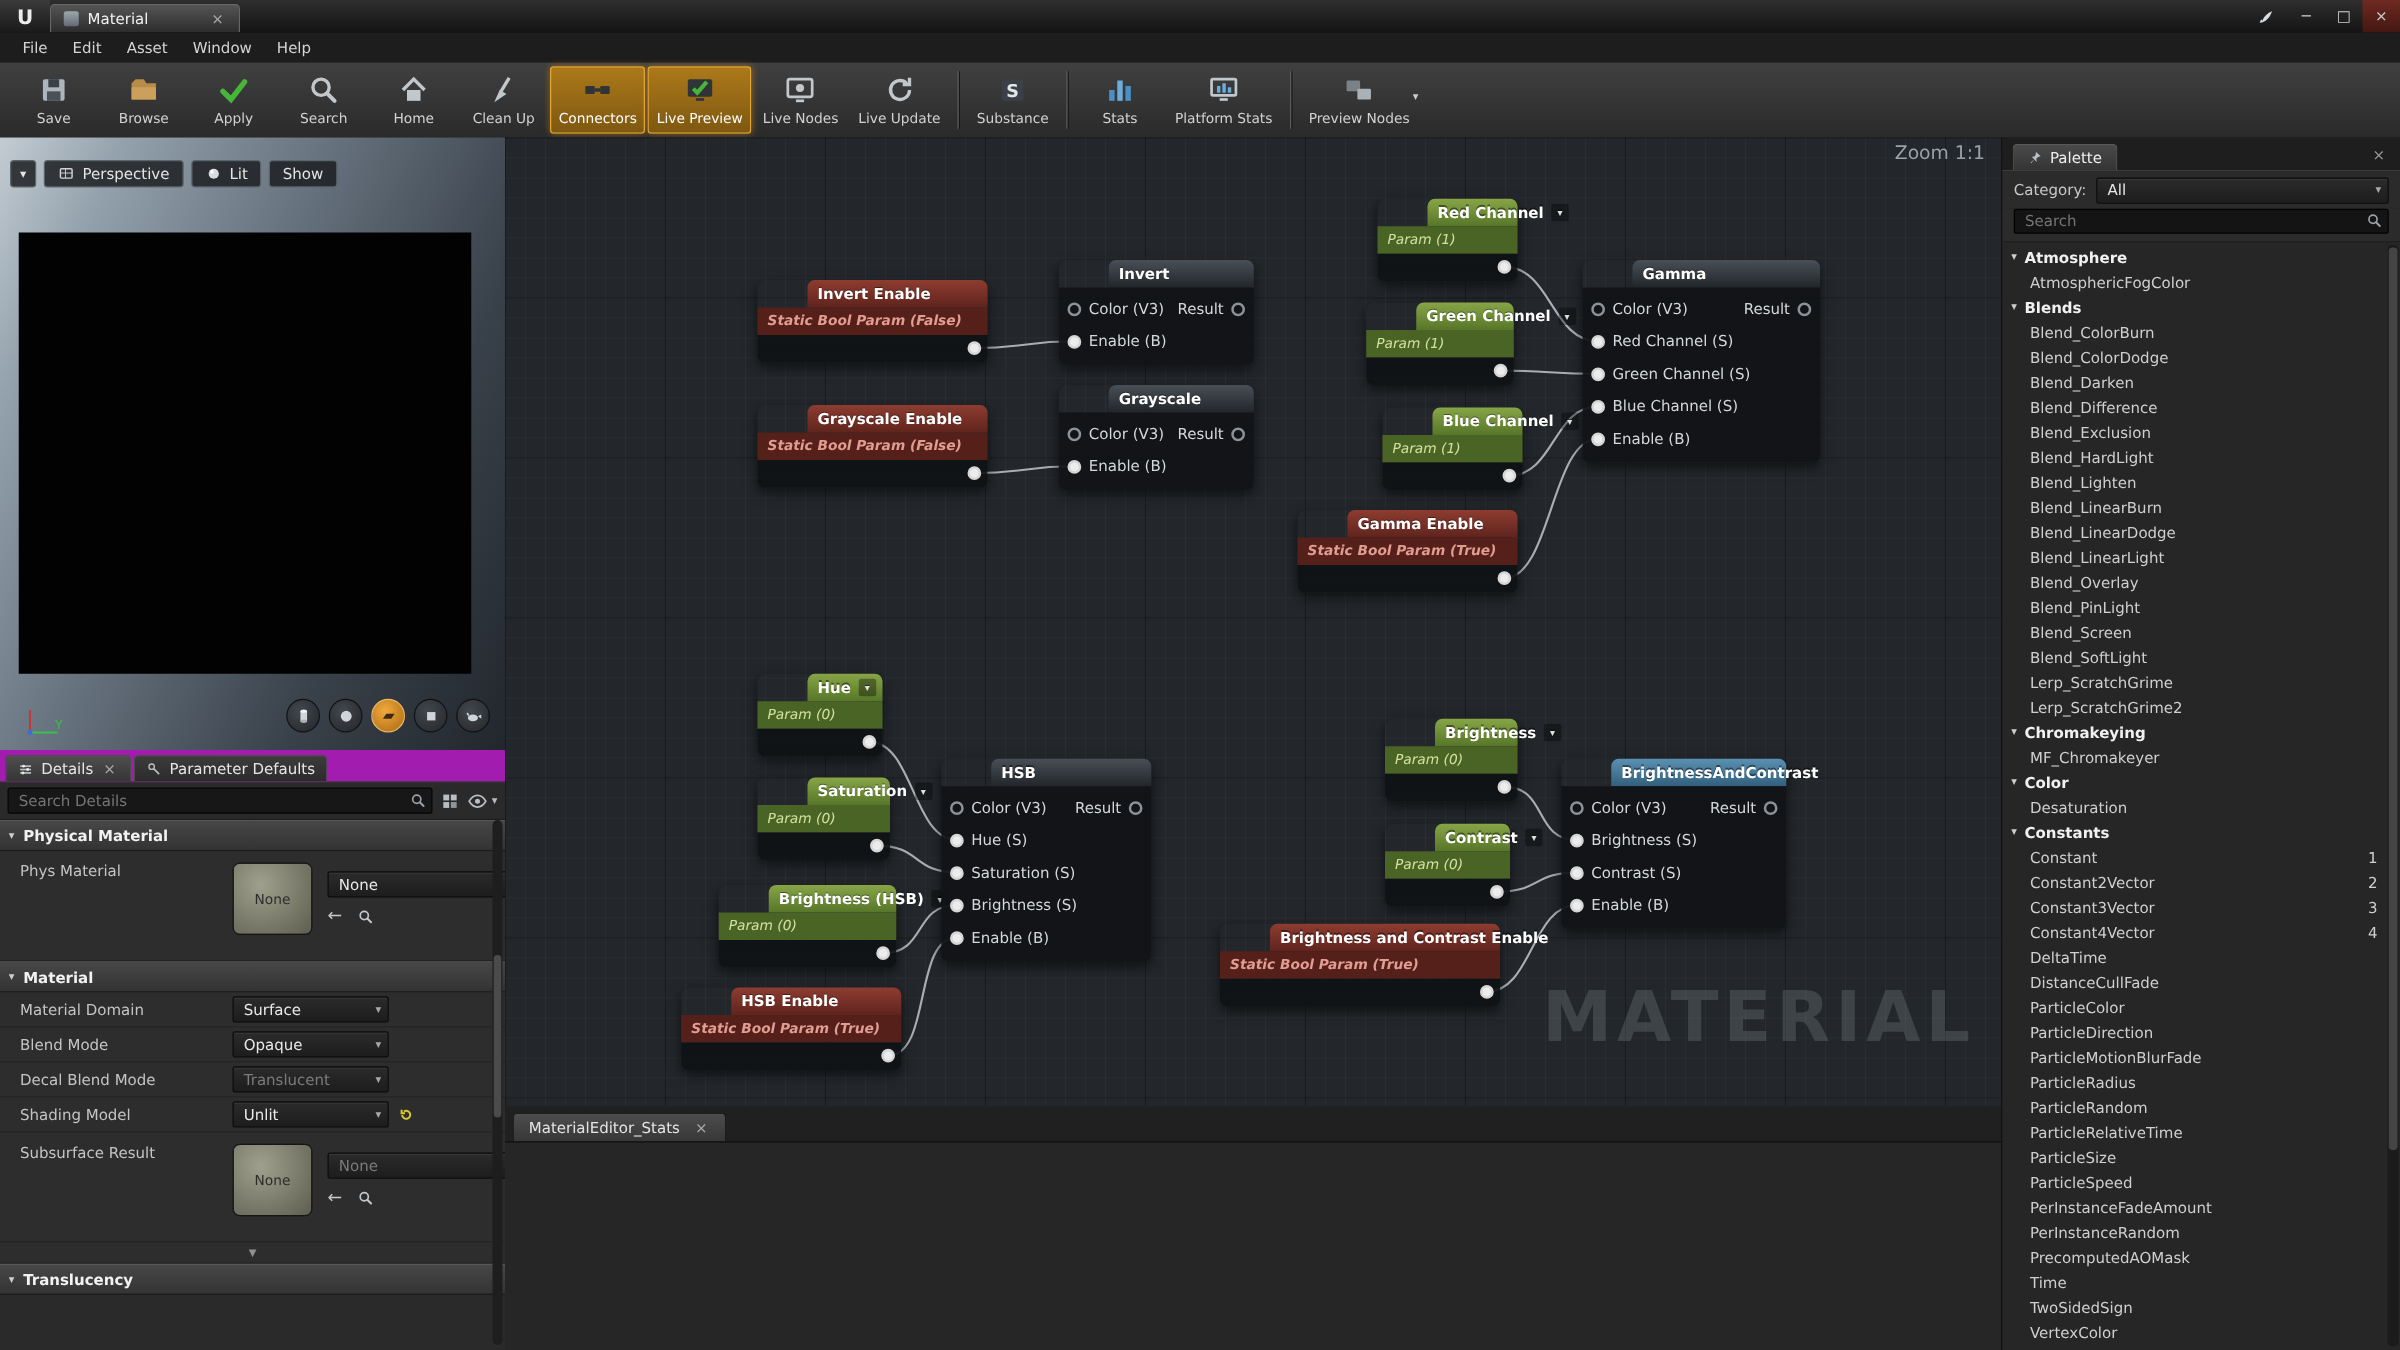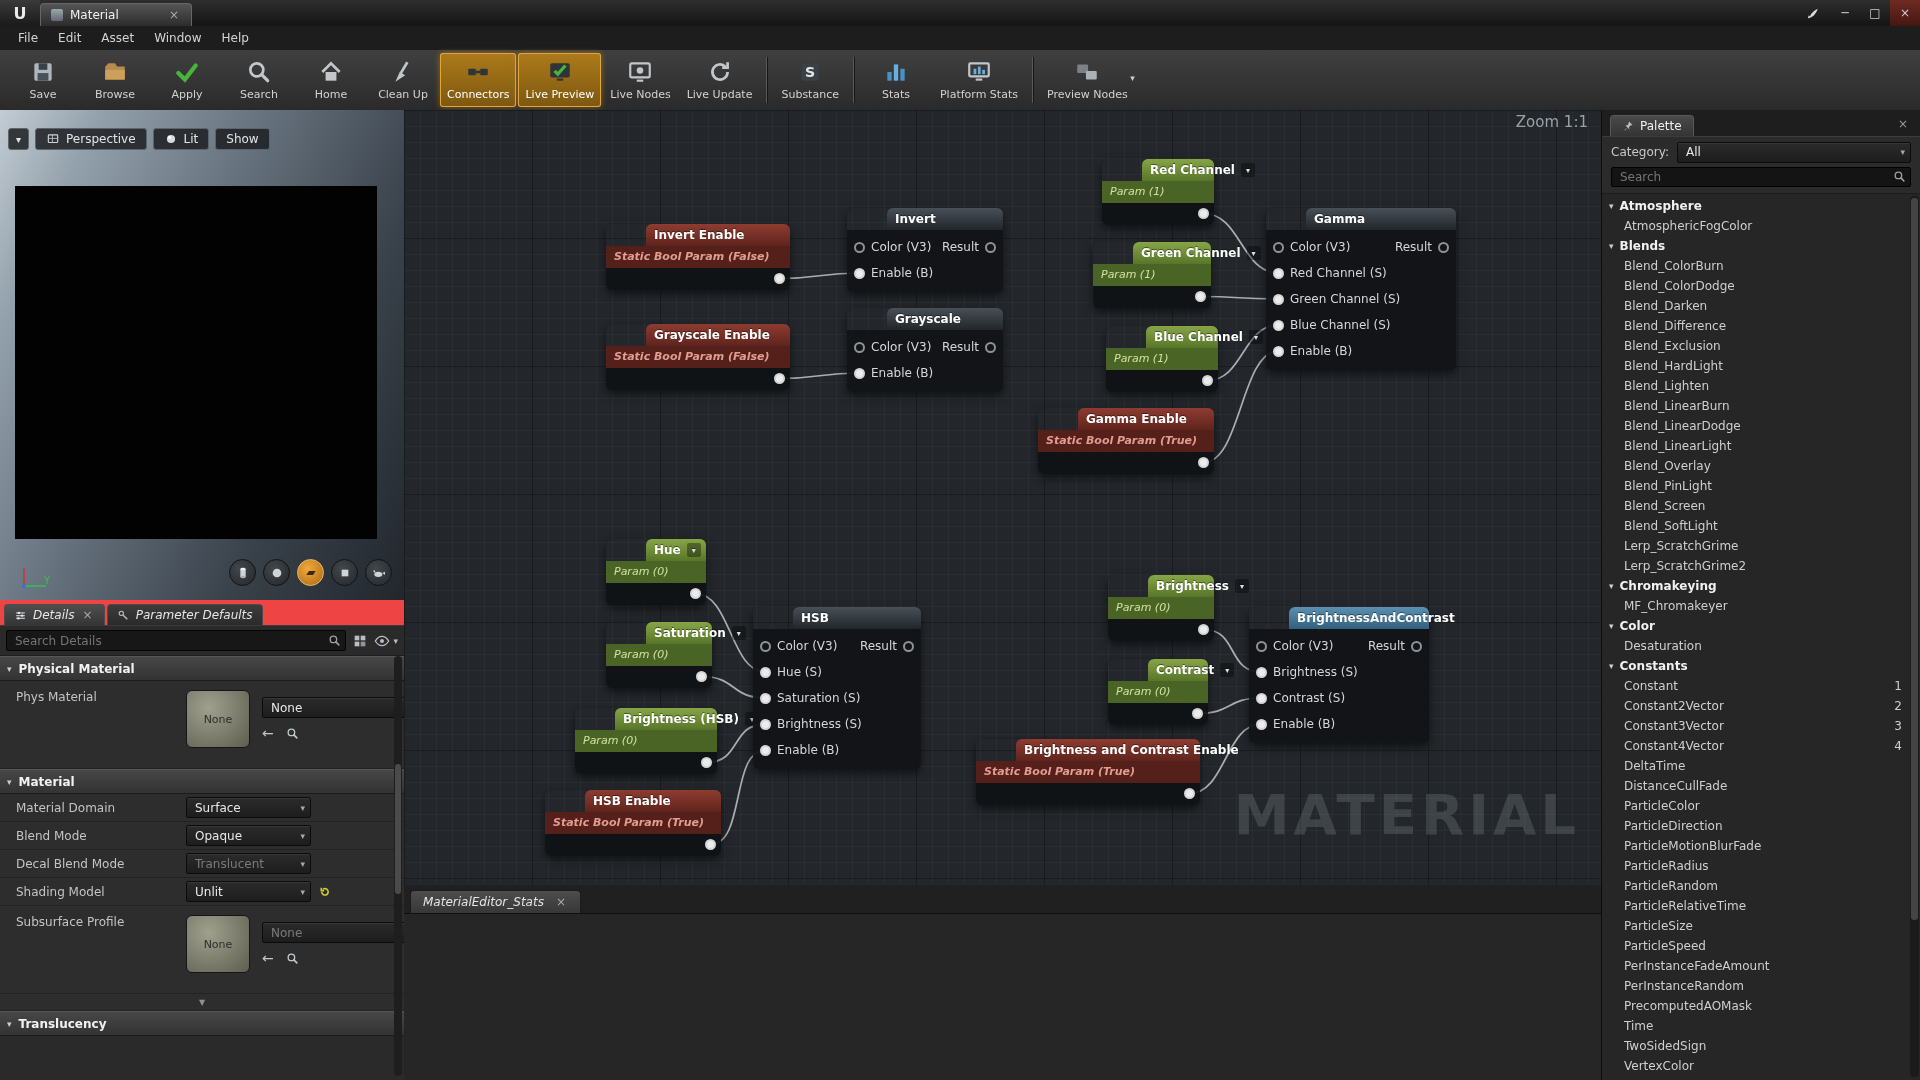--- a/index.html
+++ b/index.html
@@ -50,21 +50,21 @@
   .vp-small{padding:3px 7px;font-size:10px;}
   #shape-buttons{position:absolute;bottom:14px;right:12px;display:flex;gap:7px;}
   .shape-btn{width:25px;height:25px;border-radius:50%;background:radial-gradient(circle at 40% 35%,#42474d,#24272b);
              border:1px solid #121212;display:flex;align-items:center;justify-content:center;}
   .shape-btn.active{background:radial-gradient(circle at 40% 35%,#f2a83e,#a96a10);border-color:#ecba66;}
   #axis-gizmo{position:absolute;left:16px;bottom:6px;}
   #axis-label{position:absolute;left:44px;bottom:14px;color:#38c24a;font-size:10px;}
 
   
   #details{position:absolute;top:490px;left:0;right:0;bottom:0;background:#2a2a2a;}
-  #details-tabs{height:25px;background:#ef4444;display:flex;align-items:flex-end;padding-left:4px;border-bottom:1px solid #3a3a3a;font-style:italic;}
+  #details-tabs{height:25px;background:#a21caf;display:flex;align-items:flex-end;padding-left:4px;border-bottom:1px solid #3a3a3a;}
   .d-tab{display:flex;align-items:center;gap:6px;padding:3px 9px;margin-right:2px;max-width:150px;
          background:linear-gradient(#3c3c3c,#2b2b2b);border:1px solid #4c4c4c;border-bottom:none;border-radius:4px 4px 0 0;color:#e6e6e6;}
   .d-tab.active{background:linear-gradient(#4e4e4e,#353535);}
   .d-tab-label{white-space:nowrap;overflow:hidden;text-overflow:ellipsis;}
   .d-search-row{display:flex;align-items:center;gap:6px;padding:4px 6px;background:#2a2a2a;border-bottom:1px solid #1e1e1e;}
   .d-search{position:relative;flex:1;}
   .d-search input{width:100%;box-sizing:border-box;height:21px;background:#171717;border:1px solid #050505;border-radius:2px;
                   color:#ddd;padding:0 24px 0 8px;font-size:12px;font-family:inherit;}
   .d-search .ic{position:absolute;right:5px;top:4px;}
   .d-filter{display:flex;align-items:center;gap:3px;color:#bbb;}
@@ -120,21 +120,21 @@
   .n-row{display:flex;align-items:center;height:26px;padding:0 7px;gap:6px;color:#d5d8db;white-space:nowrap;}
   .out-label{margin-left:auto;}
   .pin{width:11px;height:11px;border:2px solid #8c9297;border-radius:50%;box-sizing:border-box;flex:none;}
   .pin.filled{background:#ececec;border-color:#d6d6d6;}
   .pin-out-strip{position:absolute;right:5px;top:5px;}
 
   
   #bottom-panel{position:absolute;left:404px;top:885px;width:1198px;height:195px;background:#262626;}
   .bp-tabs{height:28px;background:#202020;display:flex;align-items:flex-end;padding-left:6px;border-bottom:1px solid #101010;}
   .bp-tab{display:flex;align-items:flex-start;gap:10px;padding:4px 12px;background:linear-gradient(#4d4d4d,#373737);
-          border:1px solid #1b1b1b;border-bottom:none;border-radius:4px 4px 0 0;color:#e4e4e4;font-style:italic;}
+          border:1px solid #1b1b1b;border-bottom:none;border-radius:4px 4px 0 0;color:#e4e4e4;}
   .bp-content{position:absolute;top:29px;left:0;right:0;bottom:0;background:#8f8f8f;display:flex;align-items:center;
               justify-content:center;color:#3a3a3a;font-size:13px;}
 
   
   #palette{position:absolute;right:0;top:110px;width:318px;bottom:0;background:#262626;border-left:1px solid #0d0d0d;
            display:flex;flex-direction:column;}
   .p-tabs{height:26px;background:#1e1e1e;display:flex;align-items:flex-end;padding:0 8px;border-bottom:1px solid #3c3c3c;}
   .p-tab{display:flex;align-items:center;gap:6px;padding:3px 11px;background:linear-gradient(#4a4a4a,#343434);
          border:1px solid #585858;border-bottom:none;border-radius:4px 4px 0 0;color:#efefef;}
   .p-close{margin-left:auto;color:#9a9a9a;padding:0 4px 5px;}
@@ -518,21 +518,21 @@
             </div>
             <span class="ic">
               <svg viewBox="0 0 24 24" width="11" height="11">
                 <path d="M6 13a7 7 0 1 0 3-6" fill="none" stroke="#d9c92f" stroke-width="3.5"></path>
                 <path d="M5 4v6h6" fill="none" stroke="#d9c92f" stroke-width="3.5"></path>
               </svg>
             </span>
           </div>
         </div>
         <div class="drow asset">
-          <div class="dlabel">Subsurface Profile</div>
+          <div class="dlabel">Subsurface Result</div>
           <div class="dval">
             <div class="thumb">
               <span>None</span>
             </div>
             <div class="asset-col">
               <div class="select disabled" style="min-width: 150px;">
                 <span>None</span>
                 <span class="sel-arrow">▾</span>
               </div>
               <div class="asset-icons">

